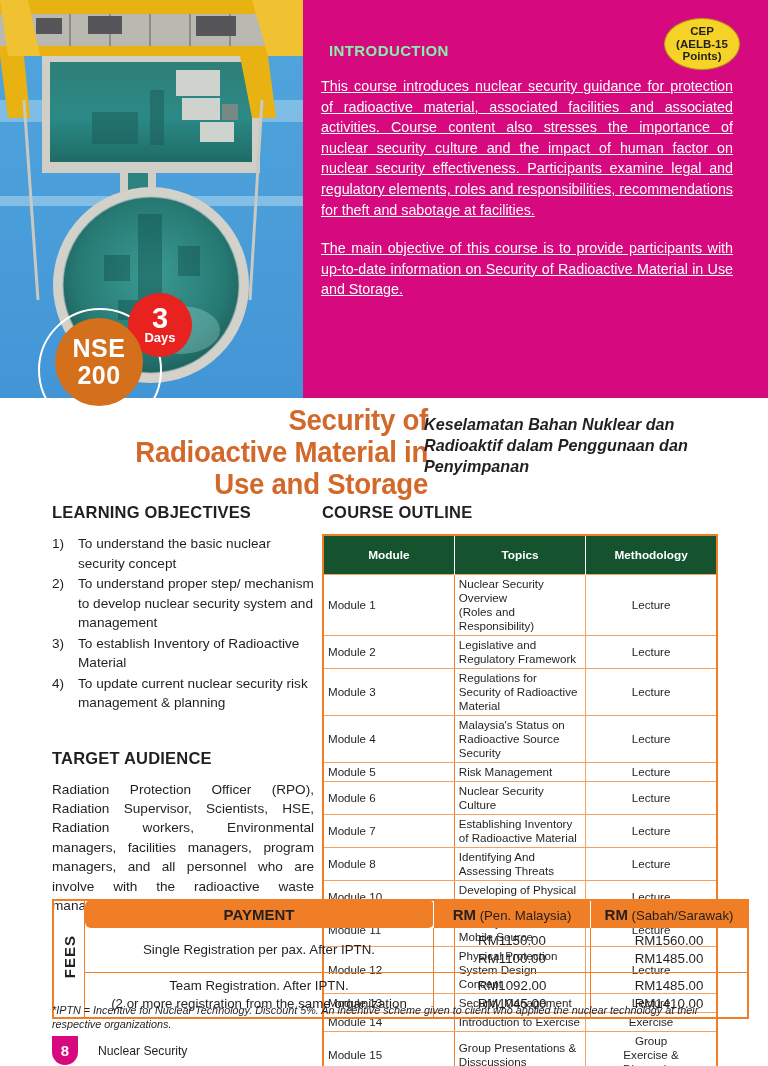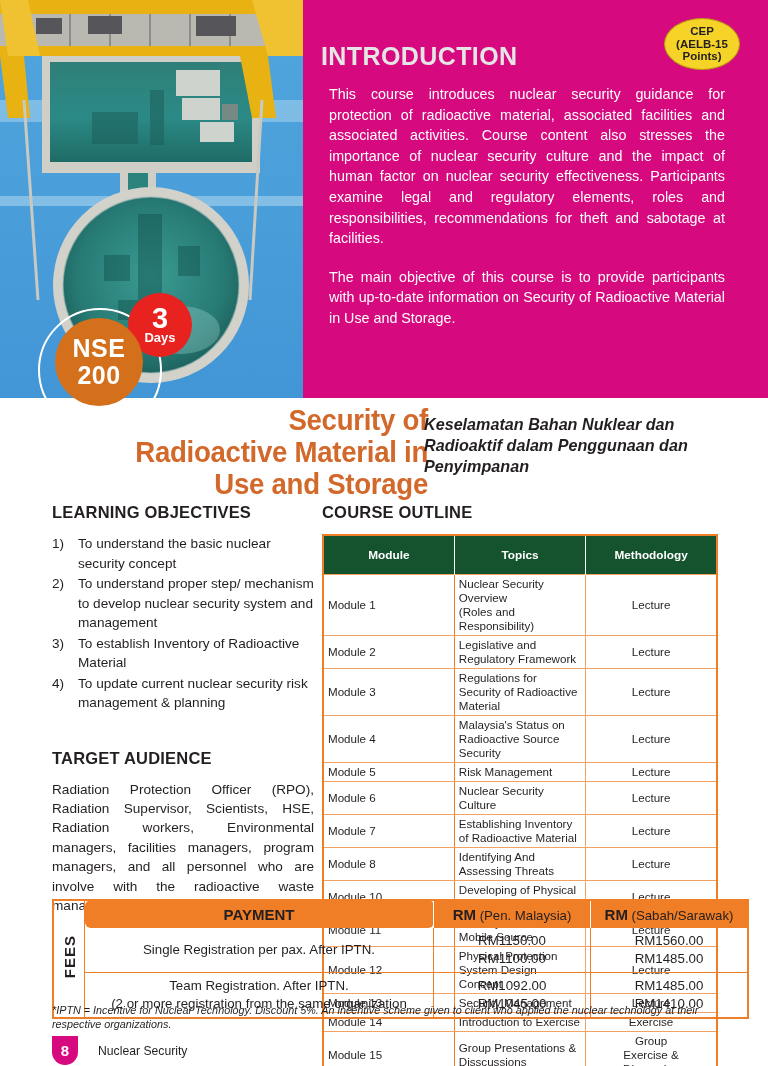--- a/index.html
+++ b/index.html
@@ -32,36 +32,36 @@
   .photo svg { display: block; }
 
   .magenta-panel {
     position: absolute;
     left: 303px; top: 0;
     width: 465px; height: 398px;
     background: #d6097f;
   }
   .intro-head {
     position: absolute;
-    left: 18px; top: 42px;
-    font-size: 25px;
+    left: 26px; top: 42px;
+    font-size: 15px;
     font-weight: bold;
     letter-spacing: .4px;
-    color: #e5e5e5;
+    color: #86efac;
   }
   .intro-body {
     position: absolute;
     left: 18px; top: 76px;
     width: 412px;
     font-size: 14.3px;
     line-height: 20.6px;
     color: #ffffff;
     text-align: justify;
   }
-  .intro-body p { margin: 8px; }
+  .intro-body p { margin: 0; text-decoration: underline; }
   .intro-body p + p { margin-top: 18px; }
 
   .cep-badge {
     position: absolute;
     right: 28px; top: 18px;
     width: 74px; height: 50px;
     border-radius: 50%;
     background: #f5d327;
     border: 1.5px solid #b79a10;
     display: flex;

